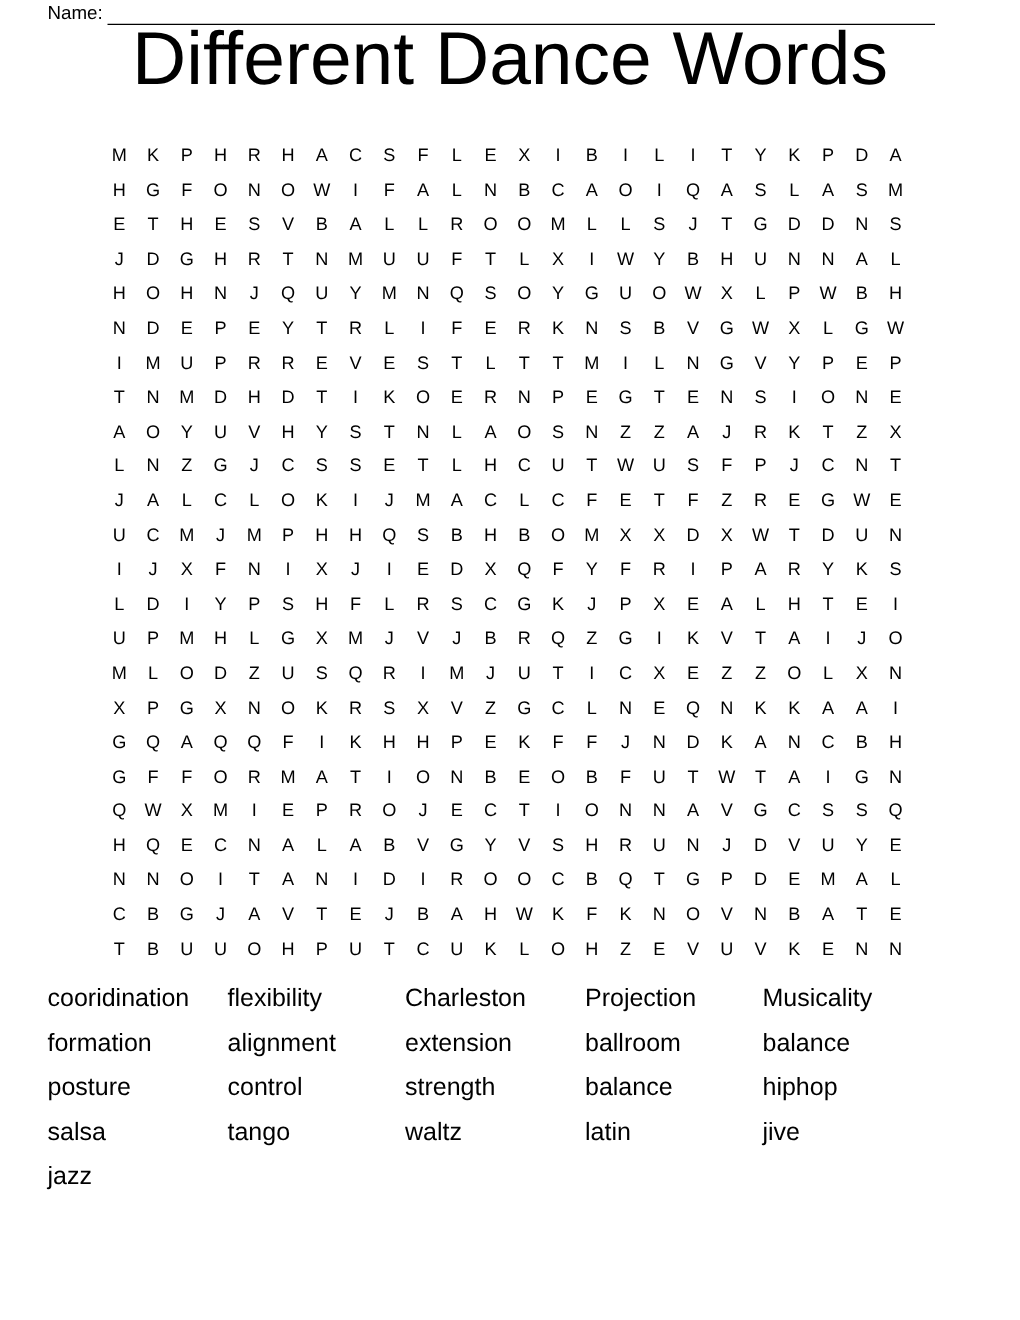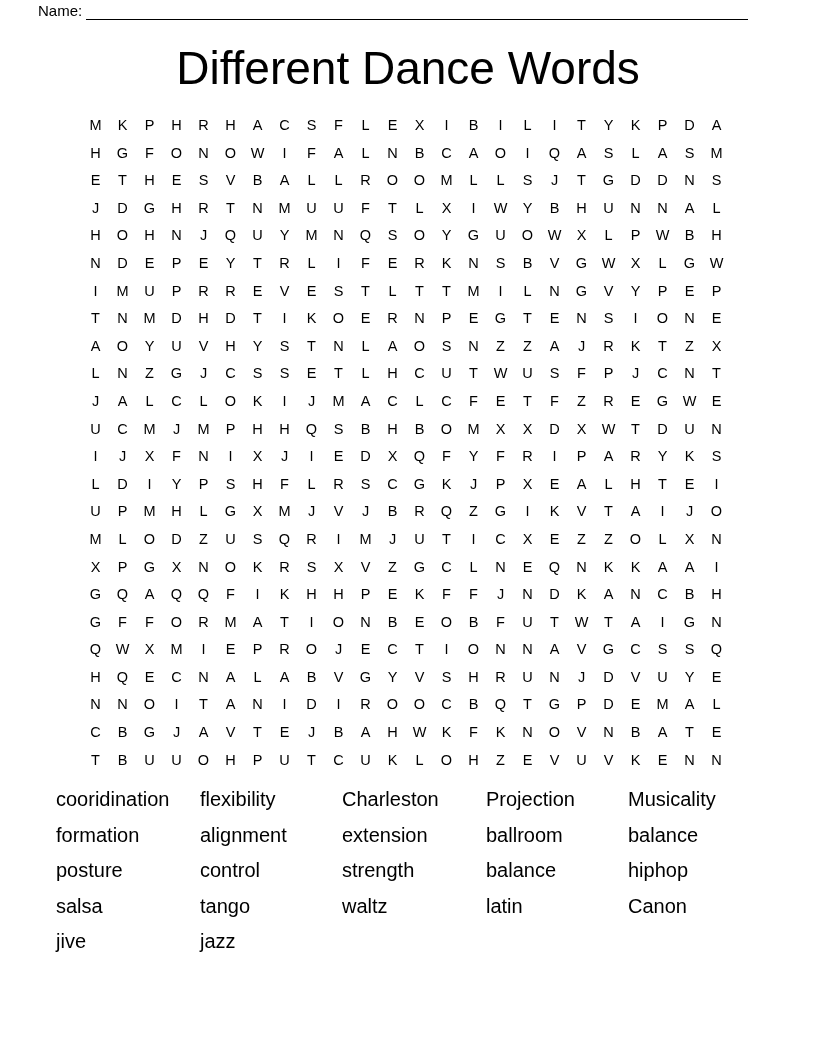--- a/index.html
+++ b/index.html
@@ -35,23 +35,23 @@
     margin-left: 4px;
     border-bottom: 1px solid #000;
     height: 13px;
   }
 
   
   .title {
     position: absolute;
     left: 0;
     right: 0;
-    top: 40px;
+    top: 19px;
     text-align: center;
-    font-size: 46px;
+    font-size: 60px;
     line-height: 56px;
     font-weight: 400;
     letter-spacing: 0px;
   }
 
   
   .grid {
     position: absolute;
     left: 82px;
     top: 112px;
@@ -63,21 +63,21 @@
   .cell {
     font-size: 14.5px;
     line-height: 27.6px;
     text-align: center;
     font-family: "Liberation Sans", sans-serif;
   }
 
   
   .wordlist {
     position: absolute;
-    left: 56px;
+    left: 38px;
     top: 782px;
     width: 728px;
     display: grid;
     grid-template-columns: 144px 142px 144px 142px 150px;
     grid-auto-rows: 35.6px;
   }
   .word {
     font-size: 20px;
     line-height: 35.6px;
     white-space: nowrap;
@@ -685,16 +685,15 @@
     <span class="word">balance</span>
     <span class="word">posture</span>
     <span class="word">control</span>
     <span class="word">strength</span>
     <span class="word">balance</span>
     <span class="word">hiphop</span>
     <span class="word">salsa</span>
     <span class="word">tango</span>
     <span class="word">waltz</span>
     <span class="word">latin</span>
-    <span class="word">Canon</span>
     <span class="word">jive</span>
     <span class="word">jazz</span>
   </div>
 
 </body></html>

